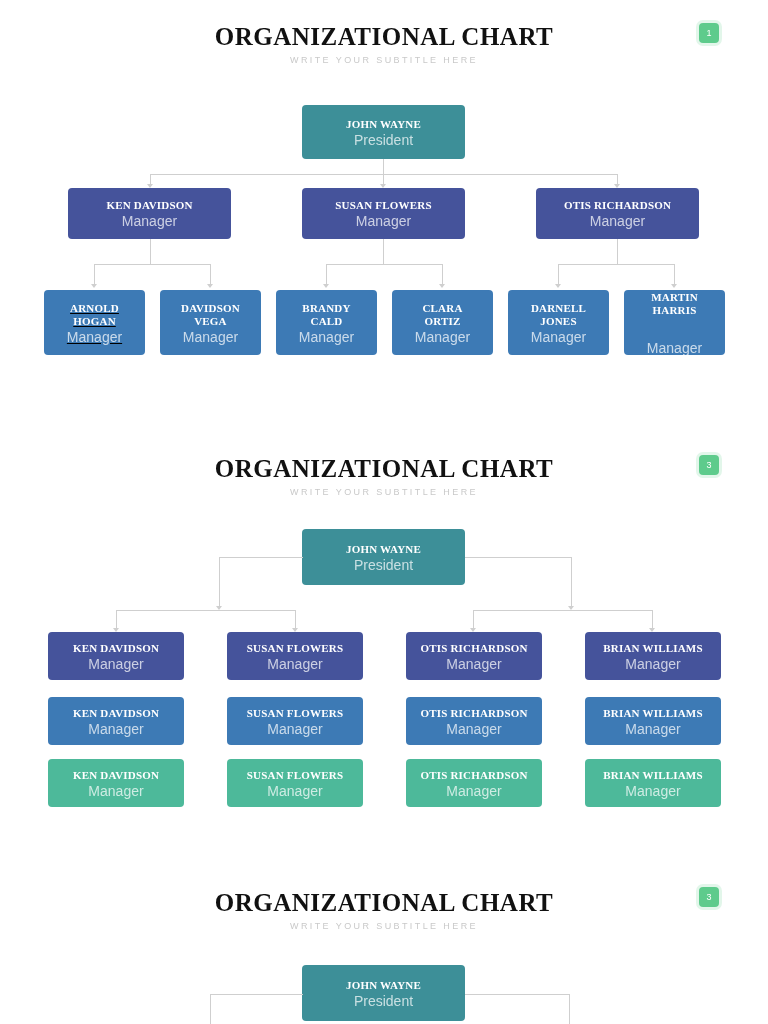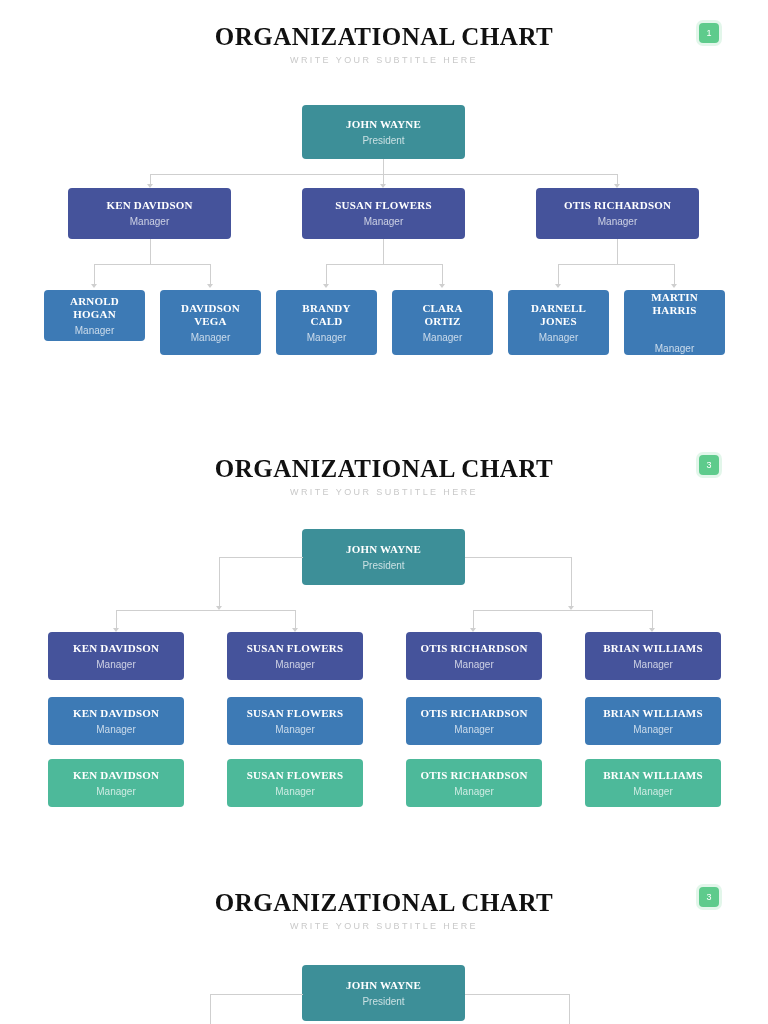--- a/index.html
+++ b/index.html
@@ -61,21 +61,21 @@
     font-family: "Liberation Serif", serif;
     font-weight: 700;
     color: #ffffff;
     font-size: 11px;
     line-height: 13px;
     letter-spacing: 0.2px;
     white-space: pre-line;
   }
   .node .role {
     font-family: "Liberation Sans", sans-serif;
-    font-size: 10px;
+    font-size: 14px;
     line-height: 13px;
     color: rgba(255,255,255,0.72);
     margin-top: 3px;
   }
   .node.teal   { background: #3d8f98; }
   .node.indigo { background: #45539b; }
   .node.steel  { background: #3d7ab5; }
   .node.green  { background: #4db99a; }
 
   
@@ -143,21 +143,21 @@
     <div class="conn v" style="left:442px; top:264px; height:21px;"></div>
     <div class="arrow" style="left:439px; top:284px;"></div>
 
     <div class="conn v" style="left:617px; top:239px; height:25px;"></div>
     <div class="conn h" style="left:558px; top:264px; width:116px;"></div>
     <div class="conn v" style="left:558px; top:264px; height:21px;"></div>
     <div class="arrow" style="left:555px; top:284px;"></div>
     <div class="conn v" style="left:674px; top:264px; height:21px;"></div>
     <div class="arrow" style="left:671px; top:284px;"></div>
 
-    <div class="node steel" style="left:44px; top:290px; width:101px; height:51px;">
+    <div class="node steel" style="left:44px; top:290px; width:101px; height:65px;text-decoration:underline;">
       <span class="name">ARNOLD
 HOGAN</span>
       <span class="role">Manager</span>
     </div>
     <div class="node steel" style="left:160px; top:290px; width:101px; height:65px;">
       <span class="name">DAVIDSON
 VEGA</span>
       <span class="role">Manager</span>
     </div>
     <div class="node steel" style="left:276px; top:290px; width:101px; height:65px;">

